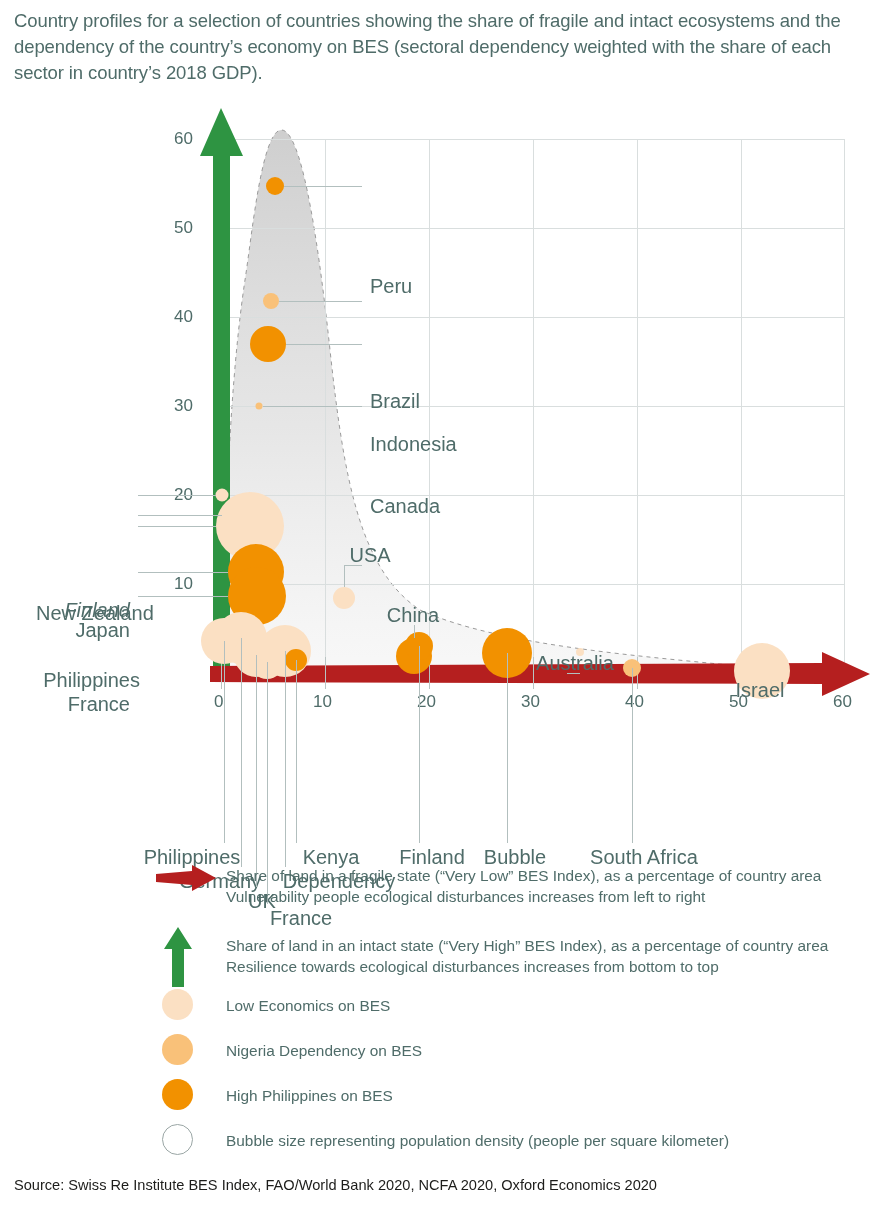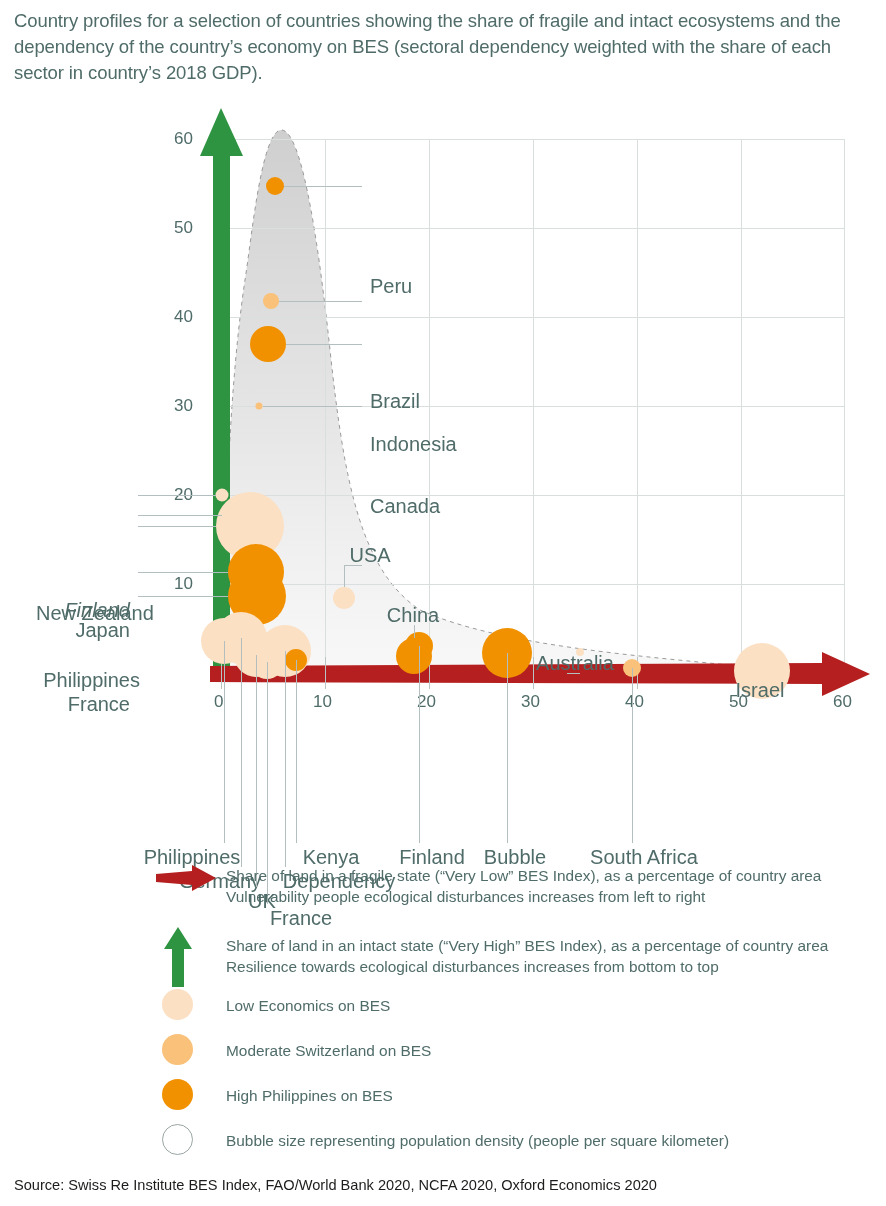--- a/index.html
+++ b/index.html
@@ -262,21 +262,21 @@
     <div class="leg-text" style="left:222px; top:29px;">Resilience towards ecological disturbances increases from bottom to top</div>
   </div>
 
   <div class="leg-row" style="left:0; top:134px;">
     <div class="leg-dot" style="left:158px; top:0px; width:31px; height:31px; background:#FBE0C3;"></div>
     <div class="leg-text" style="left:222px; top:6px;">Low Economics on BES</div>
   </div>
 
   <div class="leg-row" style="left:0; top:179px;">
     <div class="leg-dot" style="left:158px; top:0px; width:31px; height:31px; background:#F9C179;"></div>
-    <div class="leg-text" style="left:222px; top:6px;">Moderate Switzerland on BES</div>
+    <div class="leg-text" style="left:222px; top:6px;">Nigeria Dependency on BES</div>
   </div>
 
   <div class="leg-row" style="left:0; top:224px;">
     <div class="leg-dot" style="left:158px; top:0px; width:31px; height:31px; background:#F29100;"></div>
     <div class="leg-text" style="left:222px; top:6px;">High Philippines on BES</div>
   </div>
 
   <div class="leg-row" style="left:0; top:269px;">
     <div class="leg-dot" style="left:158px; top:0px; width:31px; height:31px; background:#ffffff; border:1px solid #9aa6a5;"></div>
     <div class="leg-text" style="left:222px; top:6px;">Bubble size representing population density (people per square kilometer)</div>

